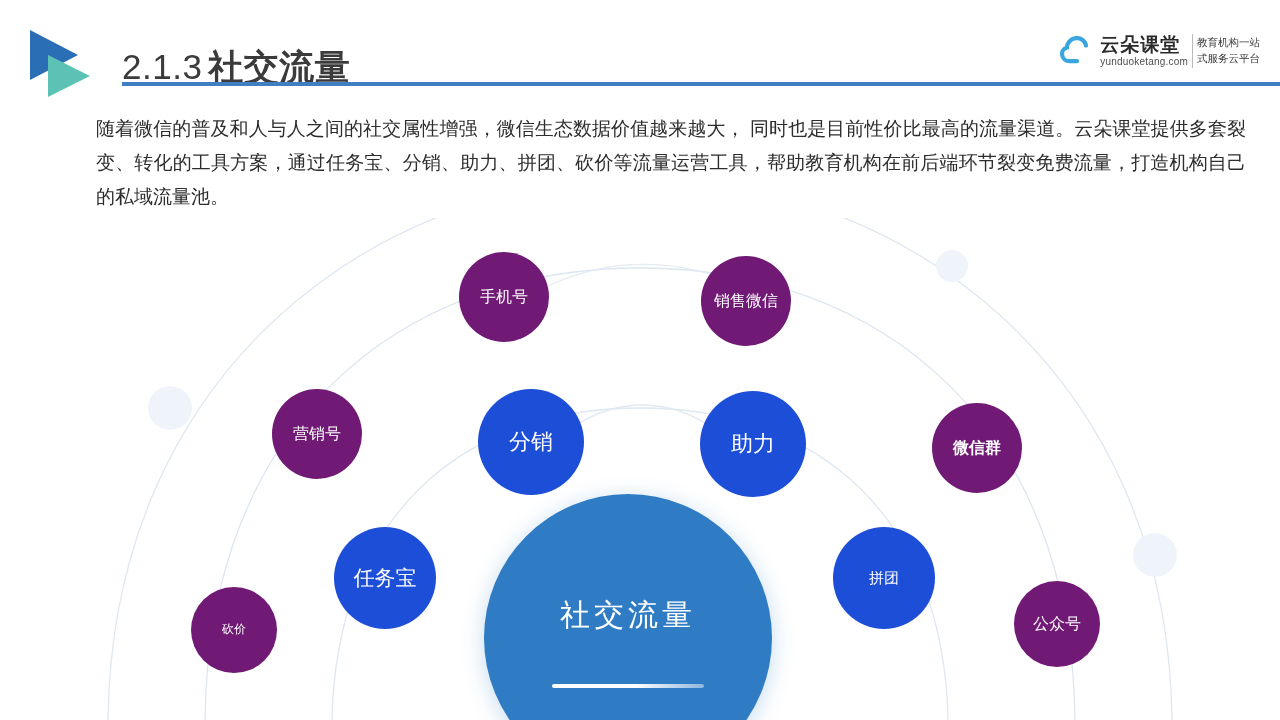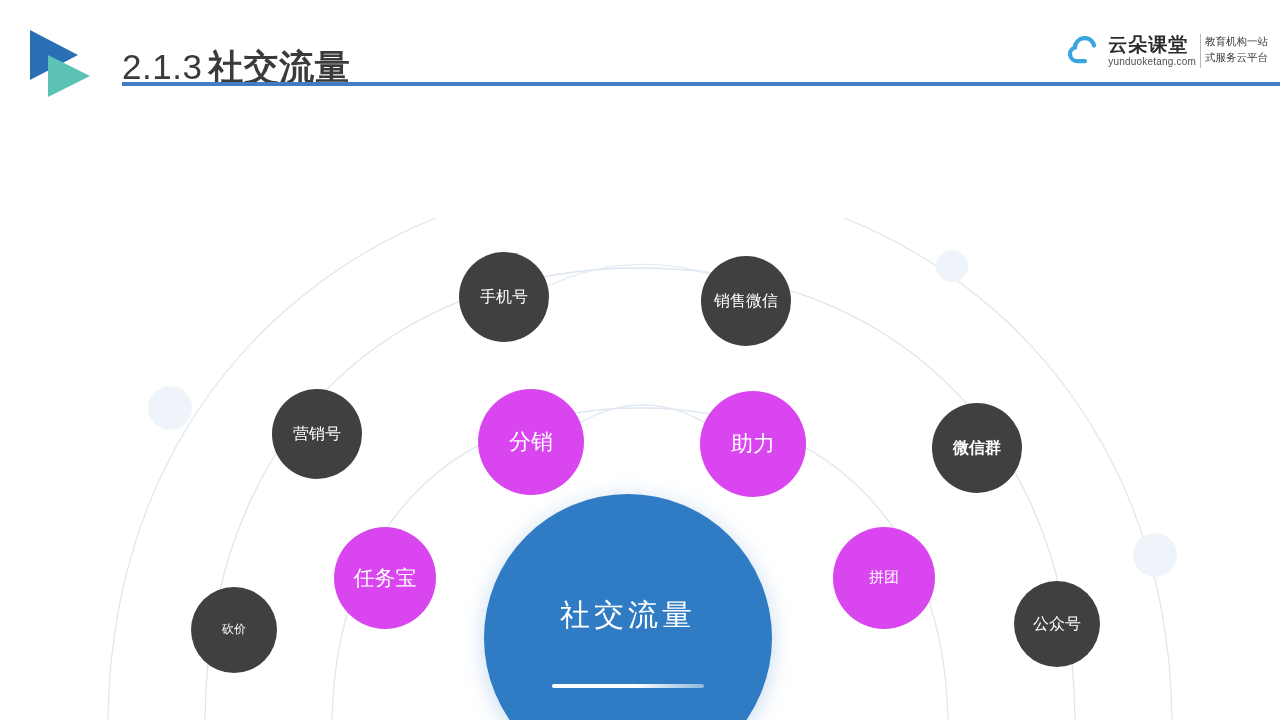--- a/index.html
+++ b/index.html
@@ -72,23 +72,24 @@
     left: 122px;
     top: 82px;
     height: 4px;
     width: 1158px;
     background: #3f7fc1;
   }
 
   
   .brand {
     position: absolute;
-    right: 12px;
+    right: 20px;
     top: 34px;
     display: flex;
+    align-items: center;
   }
   .brand-left {
     display: flex;
     align-items: center;
     gap: 4px;
   }
   .cloud-icon {
     width: 36px;
     height: 30px;
     position: relative;
@@ -156,25 +157,24 @@
     display: flex;
     align-items: center;
     justify-content: center;
     color: #ffffff;
     text-align: center;
     box-sizing: border-box;
     transform: translate(-50%, -50%);
     line-height: 1.15;
   }
   .node-primary {
-    background: #d946ef;
-    font-family: Liberation Serif, serif;
+    background: #1d4ed8;
   }
   .node-secondary {
-    background: #404040;
+    background: #701a75;
   }
   .node-center {
     background: #2f7cc4;
     box-shadow: 0 4px 22px rgba(47, 124, 196, 0.28);
   }
   .node-ghost {
     background: #eff4fa;
   }
 
   .center-label {
@@ -224,20 +224,21 @@
         <span class="brand-domain">yunduoketang.com</span>
       </span>
     </div>
     <span class="brand-divider"></span>
     <div class="brand-tagline">
       <div>教育机构一站</div>
       <div>式服务云平台</div>
     </div>
   </div>
 
+  <div class="body-copy">随着微信的普及和人与人之间的社交属性增强，微信生态数据价值越来越大， 同时也是目前性价比最高的流量渠道。云朵课堂提供多套裂变、转化的工具方案，通过任务宝、分销、助力、拼团、砍价等流量运营工具，帮助教育机构在前后端环节裂变免费流量，打造机构自己的私域流量池。</div>
 
   <div id="diagram">
     <svg id="arc-layer" viewBox="0 0 1280 502">
 
       <path d="M108 502 C112 150 380 -40 640 -40 C900 -40 1168 150 1172 502" fill="none" stroke="#dfe7f1" stroke-width="1.3"></path>
 
       <path d="M205 502 C208 205 400 50 640 50 C880 50 1072 205 1075 502" fill="none" stroke="#dde6f0" stroke-width="1.3"></path>
 
       <path d="M332 502 C336 300 460 190 640 190 C820 190 944 300 948 502" fill="none" stroke="#dfe7f1" stroke-width="1.3"></path>
 

